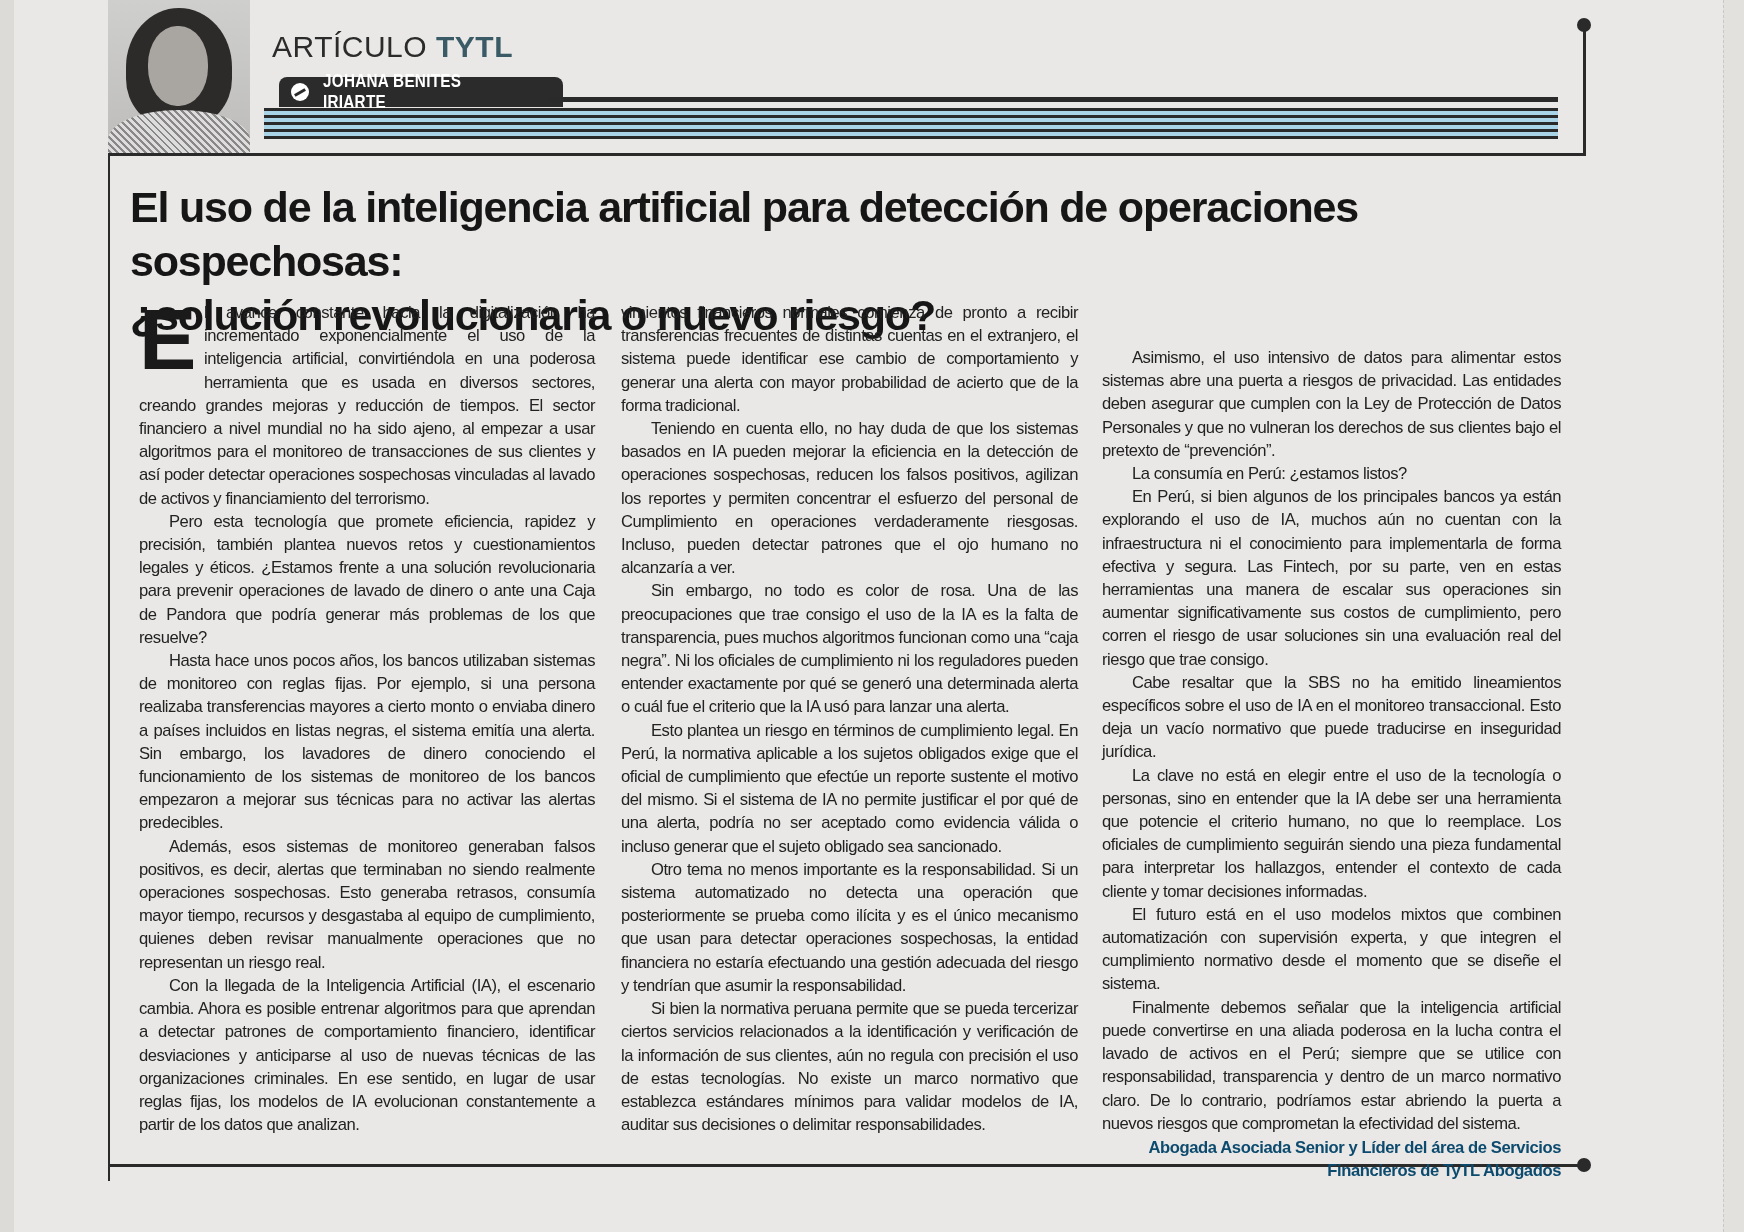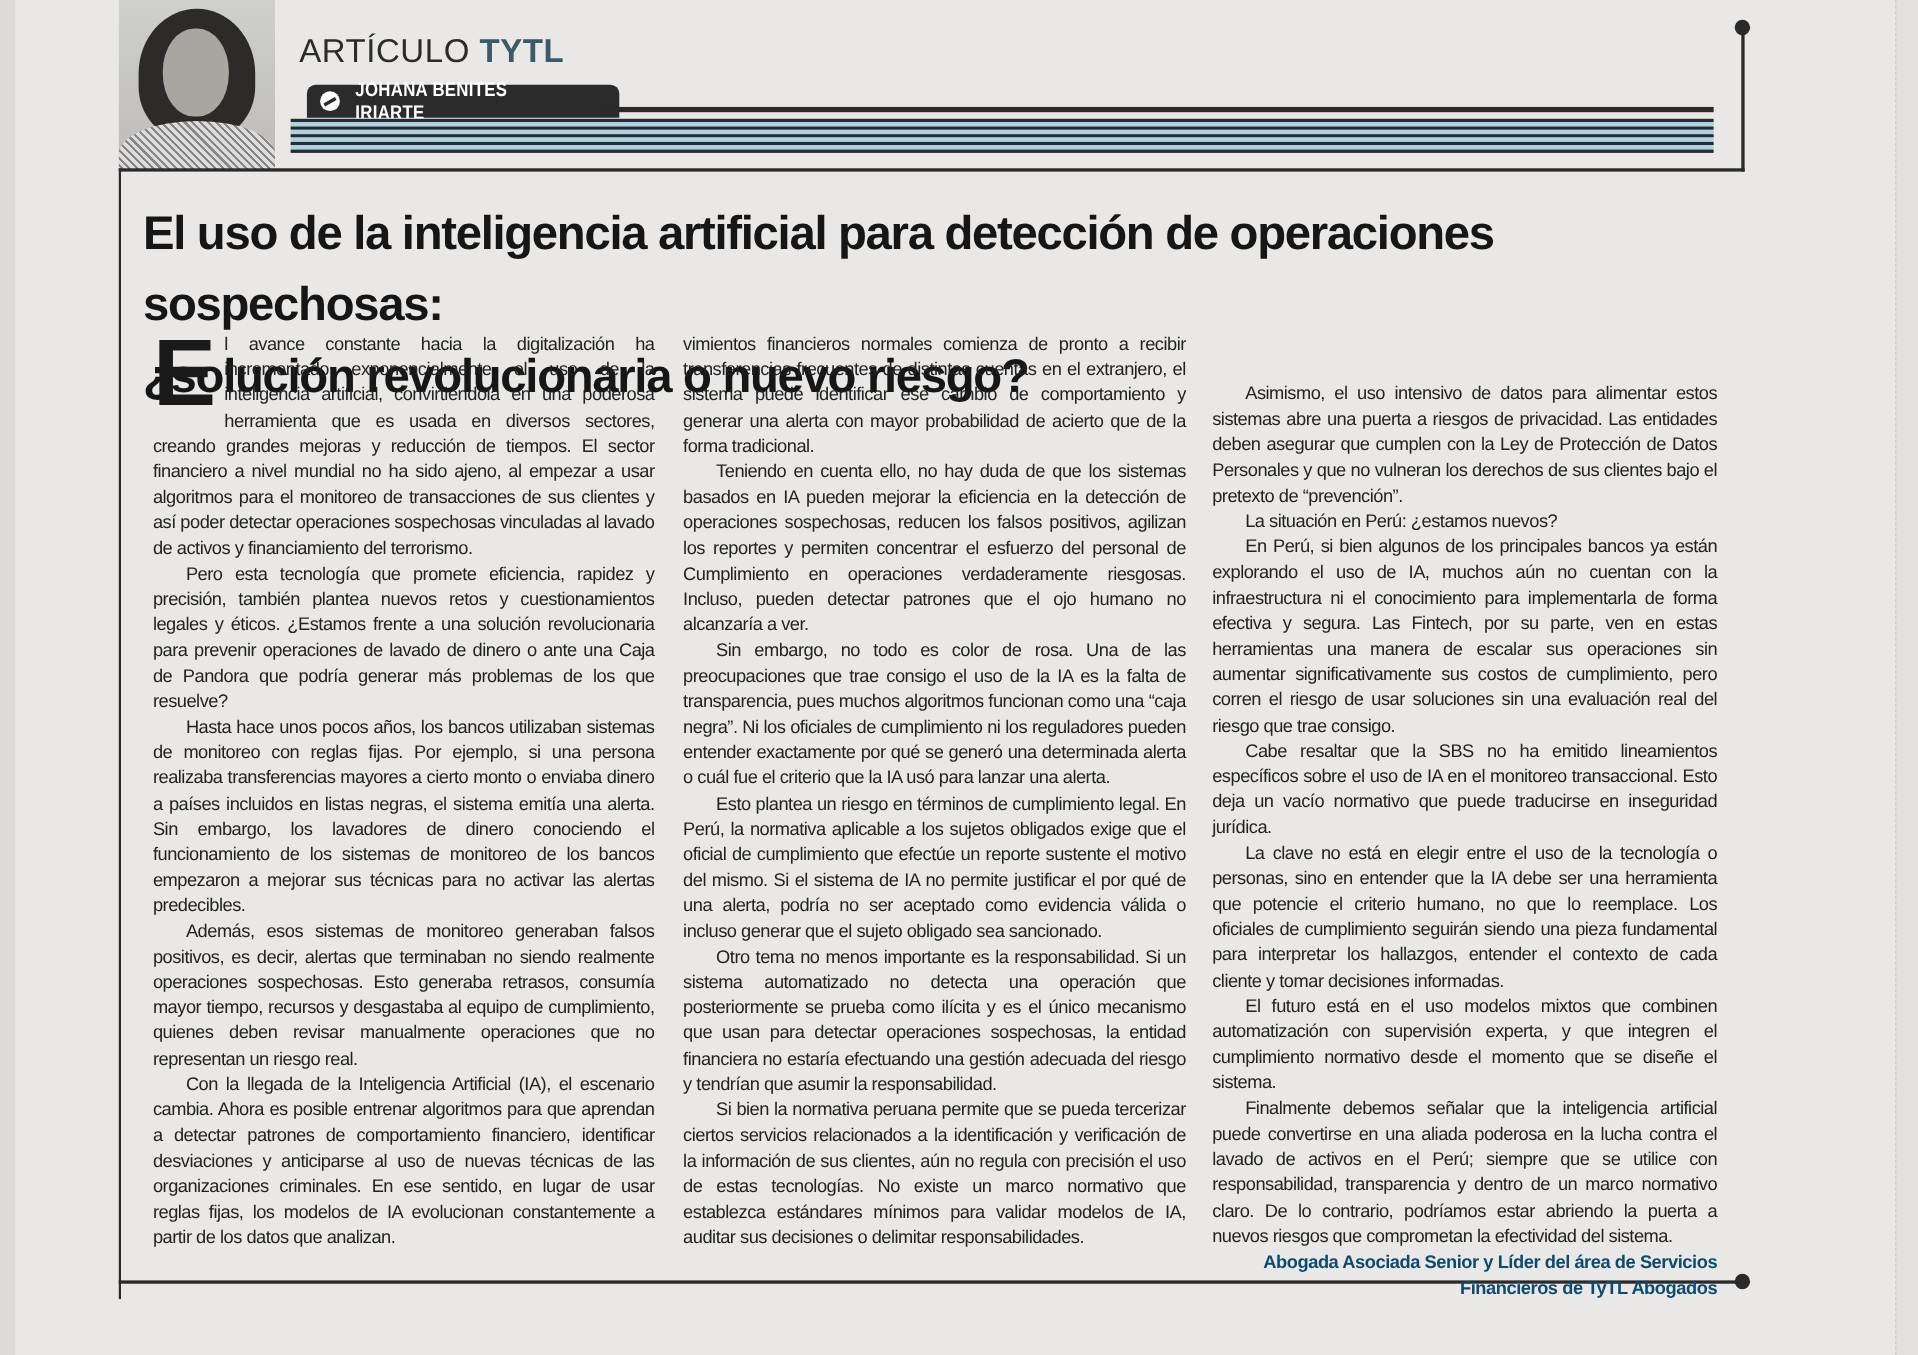--- a/index.html
+++ b/index.html
@@ -34,21 +34,21 @@
   .author-bar .name { font-size:18px; font-weight:bold; letter-spacing:0.3px; font-family:"Liberation Sans", sans-serif; transform:scaleX(0.85); transform-origin:left; }
   .stripes { position:absolute; left:264px; top:97px; width:1294px; height:50px; }
   .frame-top { position:absolute; left:108px; top:153px; width:1478px; height:3px; background:#2a2a2a; }
   .frame-right-v { position:absolute; left:1583px; top:24px; width:3px; height:132px; background:#2a2a2a; }
   .dot-top { position:absolute; left:1577px; top:18px; width:14px; height:14px; border-radius:50%; background:#2a2a2a; }
   .frame-left { position:absolute; left:108px; top:153px; width:2px; height:1028px; background:#2a2a2a; }
   .frame-bottom { position:absolute; left:108px; top:1164px; width:1472px; height:3px; background:#2a2a2a; }
   .dot-bottom { position:absolute; left:1577px; top:1158px; width:14px; height:14px; border-radius:50%; background:#2a2a2a; }
   .headline {
     position:absolute; left:130px; top:180px; width:1420px;
-    font-family:"Liberation Sans", sans-serif; font-weight:bold; font-size:43px; line-height:65px;
+    font-family:"Liberation Sans", sans-serif; font-weight:bold; font-size:43px; line-height:54px;
     letter-spacing:-1.2px; color:#161616;
   }
   .col {
     position:absolute; top:301px; font-family:"Liberation Sans", sans-serif;
     font-size:16.6px; line-height:23.2px; text-align:justify; color:#222;
     letter-spacing:-0.45px;
   }
   .col p { margin:0; text-indent:30px; }
   .col p.first { text-indent:0; }
   .col1 { left:139px; width:456px; }
@@ -122,21 +122,21 @@
   <p class="first">vimientos financieros normales comienza de pronto a recibir transferencias frecuentes de distintas cuentas en el extranjero, el sistema puede identificar ese cambio de comportamiento y generar una alerta con mayor probabilidad de acierto que de la forma tradicional.</p>
   <p>Teniendo en cuenta ello, no hay duda de que los sistemas basados en IA pueden mejorar la eficiencia en la detección de operaciones sospechosas, reducen los falsos positivos, agilizan los reportes y permiten concentrar el esfuerzo del personal de Cumplimiento en operaciones verdaderamente riesgosas. Incluso, pueden detectar patrones que el ojo humano no alcanzaría a ver.</p>
   <p>Sin embargo, no todo es color de rosa. Una de las preocupaciones que trae consigo el uso de la IA es la falta de transparencia, pues muchos algoritmos funcionan como una “caja negra”. Ni los oficiales de cumplimiento ni los reguladores pueden entender exactamente por qué se generó una determinada alerta o cuál fue el criterio que la IA usó para lanzar una alerta.</p>
   <p>Esto plantea un riesgo en términos de cumplimiento legal. En Perú, la normativa aplicable a los sujetos obligados exige que el oficial de cumplimiento que efectúe un reporte sustente el motivo del mismo. Si el sistema de IA no permite justificar el por qué de una alerta, podría no ser aceptado como evidencia válida o incluso generar que el sujeto obligado sea sancionado.</p>
   <p>Otro tema no menos importante es la responsabilidad. Si un sistema automatizado no detecta una operación que posteriormente se prueba como ilícita y es el único mecanismo que usan para detectar operaciones sospechosas, la entidad financiera no estaría efectuando una gestión adecuada del riesgo y tendrían que asumir la responsabilidad.</p>
   <p>Si bien la normativa peruana permite que se pueda tercerizar ciertos servicios relacionados a la identificación y verificación de la información de sus clientes, aún no regula con precisión el uso de estas tecnologías. No existe un marco normativo que establezca estándares mínimos para validar modelos de IA, auditar sus decisiones o delimitar responsabilidades.</p>
 </div>
 
 <div class="col col3">
   <p>Asimismo, el uso intensivo de datos para alimentar estos sistemas abre una puerta a riesgos de privacidad. Las entidades deben asegurar que cumplen con la Ley de Protección de Datos Personales y que no vulneran los derechos de sus clientes bajo el pretexto de “prevención”.</p>
-  <p>La situación en Perú: ¿estamos nuevos?</p>
+  <p>La consumía en Perú: ¿estamos listos?</p>
   <p>En Perú, si bien algunos de los principales bancos ya están explorando el uso de IA, muchos aún no cuentan con la infraestructura ni el conocimiento para implementarla de forma efectiva y segura. Las Fintech, por su parte, ven en estas herramientas una manera de escalar sus operaciones sin aumentar significativamente sus costos de cumplimiento, pero corren el riesgo de usar soluciones sin una evaluación real del riesgo que trae consigo.</p>
   <p>Cabe resaltar que la SBS no ha emitido lineamientos específicos sobre el uso de IA en el monitoreo transaccional. Esto deja un vacío normativo que puede traducirse en inseguridad jurídica.</p>
   <p>La clave no está en elegir entre el uso de la tecnología o personas, sino en entender que la IA debe ser una herramienta que potencie el criterio humano, no que lo reemplace. Los oficiales de cumplimiento seguirán siendo una pieza fundamental para interpretar los hallazgos, entender el contexto de cada cliente y tomar decisiones informadas.</p>
   <p>El futuro está en el uso modelos mixtos que combinen automatización con supervisión experta, y que integren el cumplimiento normativo desde el momento que se diseñe el sistema.</p>
   <p>Finalmente debemos señalar que la inteligencia artificial puede convertirse en una aliada poderosa en la lucha contra el lavado de activos en el Perú; siempre que se utilice con responsabilidad, transparencia y dentro de un marco normativo claro. De lo contrario, podríamos estar abriendo la puerta a nuevos riesgos que comprometan la efectividad del sistema.</p>
 </div>
 
 <div class="signature">
   <div>Abogada Asociada Senior y Líder del área de Servicios</div>
   <div>Financieros de TyTL Abogados</div>

